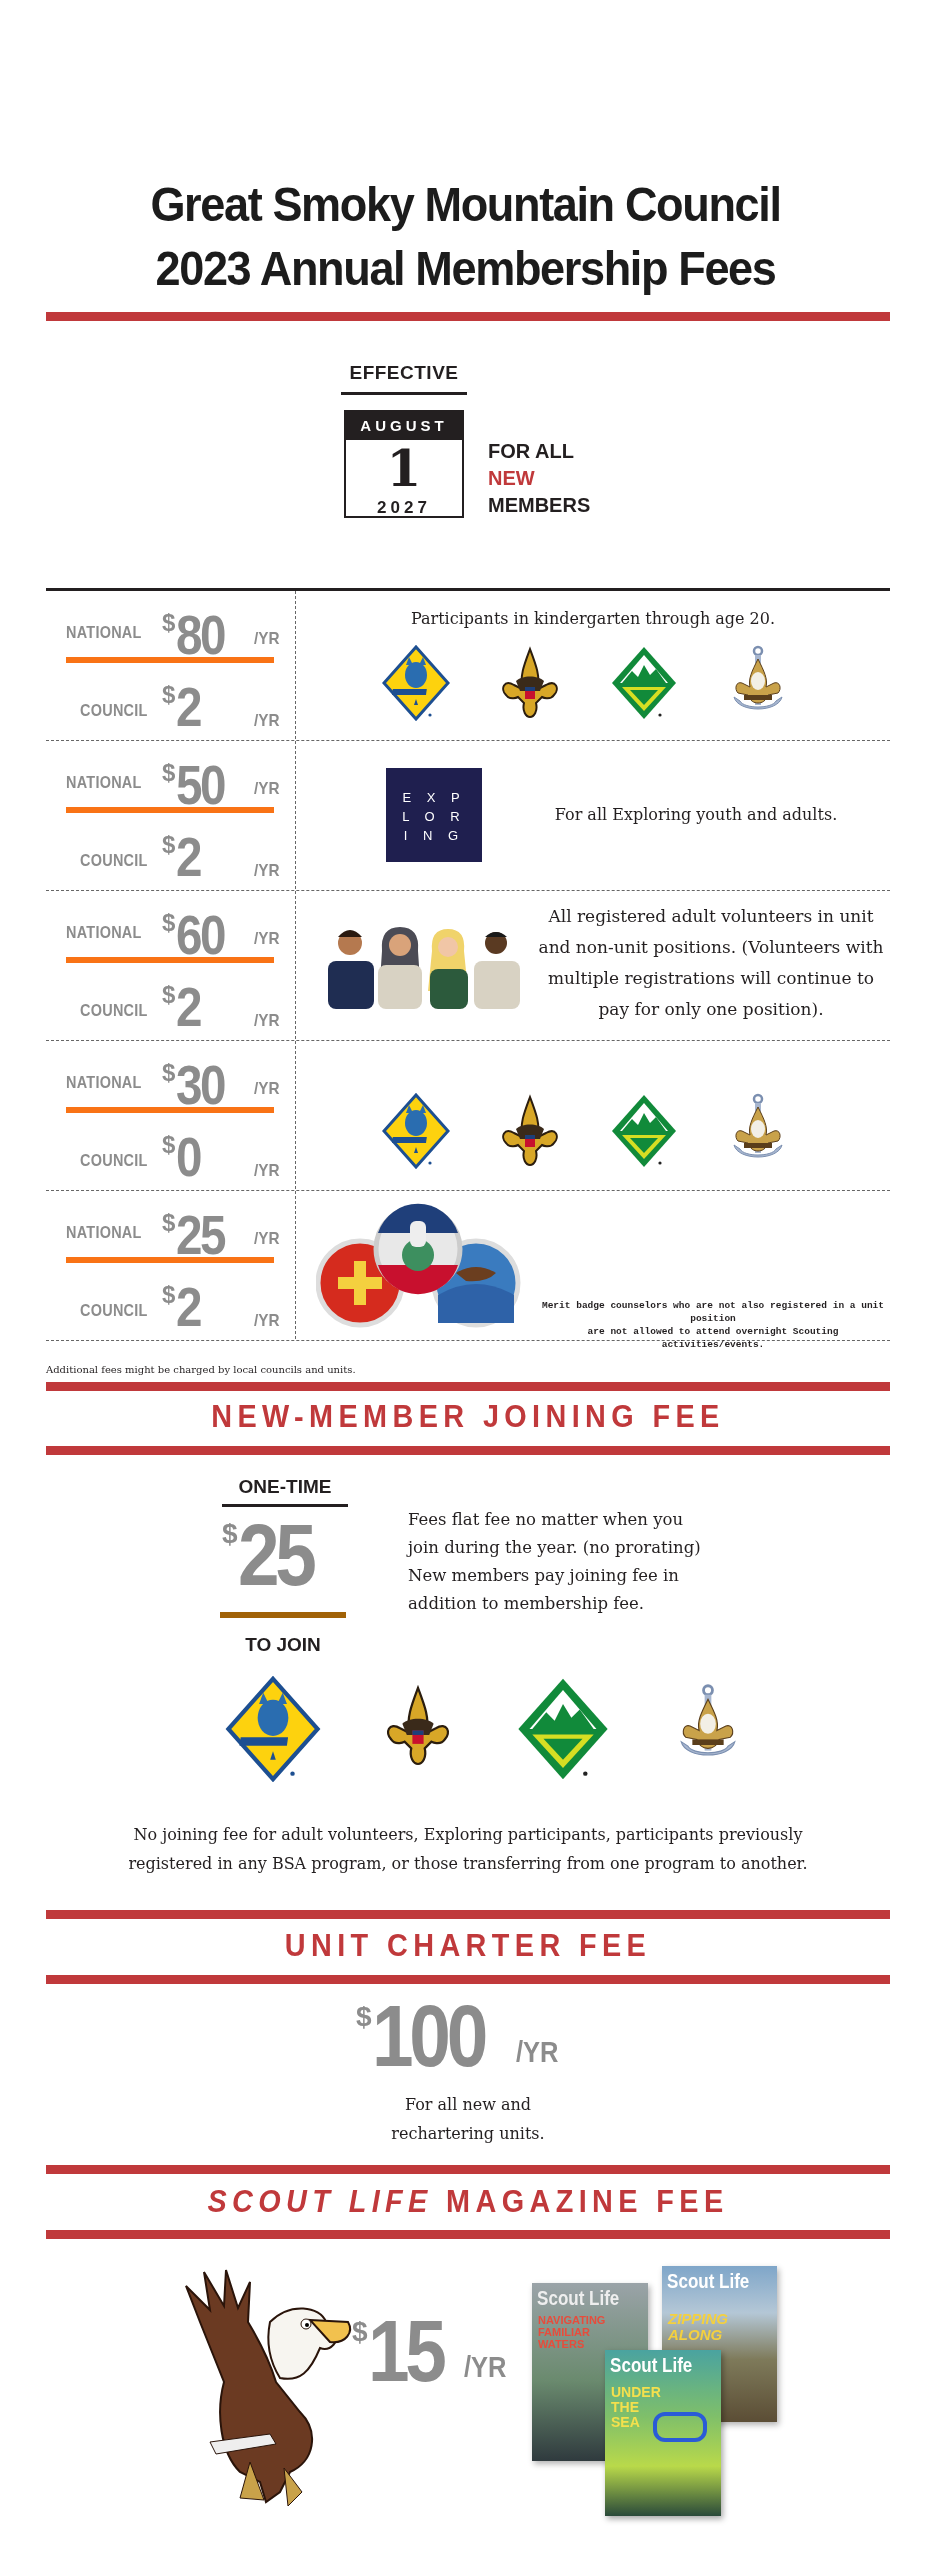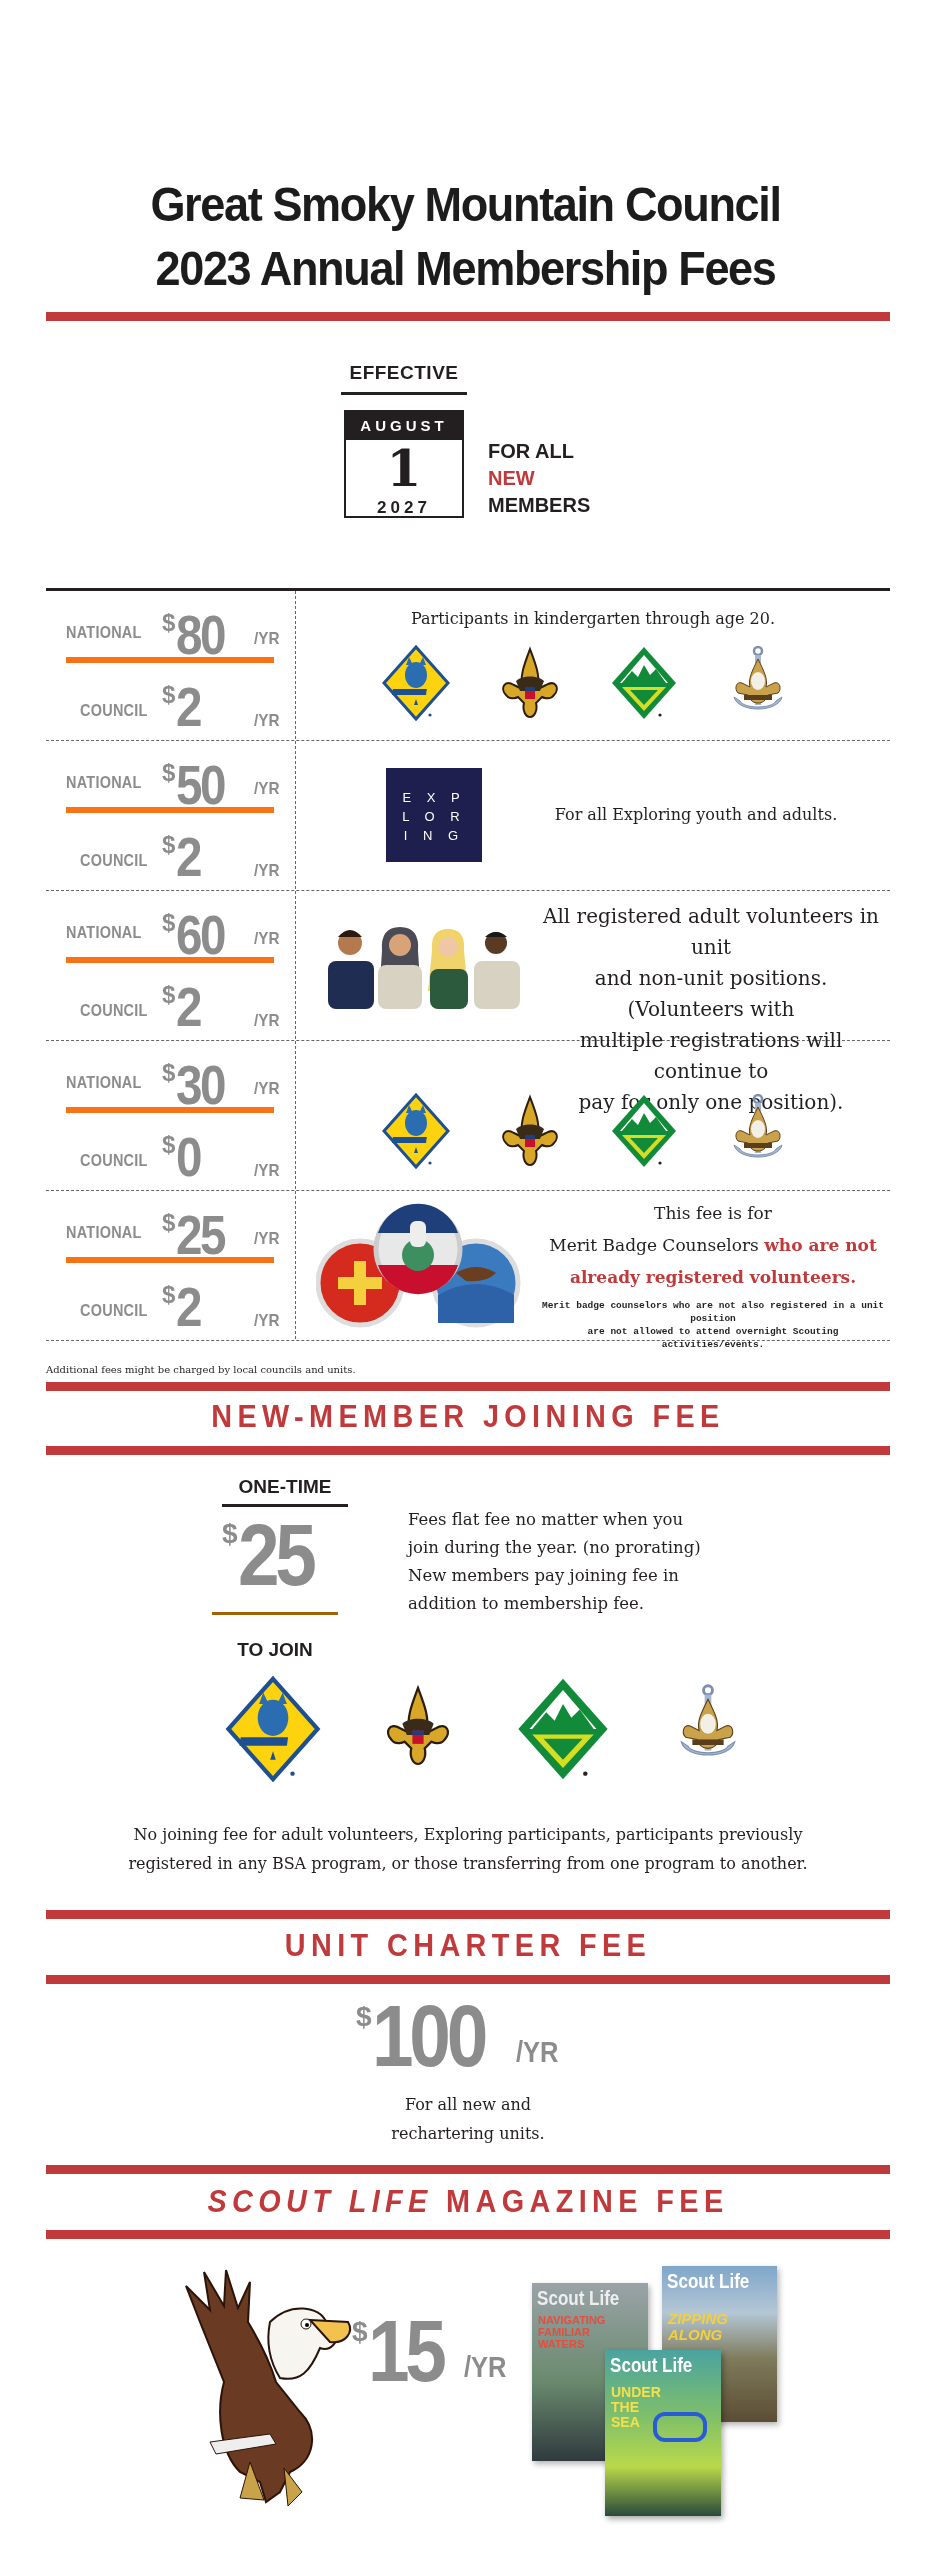--- a/index.html
+++ b/index.html
@@ -192,21 +192,21 @@
         <path d="M116 30 Q114 8 132 8 Q150 8 148 30 L152 70 H112 Z" fill="#f0d36a"></path>
         <circle cx="132" cy="26" r="10" fill="#f1c6a6"></circle>
         <rect x="114" y="48" width="38" height="40" rx="8" fill="#2c5a3c"></rect>
       </g>
     <g>
         <circle cx="180" cy="22" r="11" fill="#5a3a22"></circle>
         <path d="M169 16 Q180 6 191 16 Z" fill="#1a1a1a"></path>
         <rect x="158" y="40" width="46" height="48" rx="8" fill="#d8d2c3"></rect>
       </g>
   </svg>
-  <div class="desc" style="left:490px; top:10px; width:350px; font-size:20px; line-height:31px;">
+  <div class="desc" style="left:490px; top:10px; width:350px; font-size:17px; line-height:31px;">
     <div>All registered adult volunteers in unit</div>
     <div>and non-unit positions. (Volunteers with</div>
     <div>multiple registrations will continue to</div>
     <div>pay for only one position).</div>
   </div>
 </div>
 
 <div class="row" style="top:1041px">
   <div class="fee-left">
     <div class="fee-line fee-nat">
@@ -259,43 +259,38 @@
       <rect x="22" y="74" width="44" height="12" fill="#f4d03f"></rect>
     <circle cx="160" cy="80" r="42" fill="#3a7bbf" stroke="#ddd" stroke-width="5"></circle>
     <path d="M122 92 Q160 70 198 92 V120 H122 Z" fill="#2e62a8"></path>
       <path d="M140 70 Q160 58 180 70 Q170 80 150 78 Z" fill="#6b3e1f"></path>
     <circle cx="102" cy="46" r="42" fill="#e8e8e8" stroke="#ccc" stroke-width="5"></circle>
     <path d="M62 30 A42 42 0 0 1 142 30 Z" fill="#1f3f7a"></path>
       <path d="M62 62 A42 42 0 0 0 142 62 Z" fill="#c8102e"></path>
     <circle cx="102" cy="52" r="16" fill="#3d8f5f"></circle>
       <rect x="94" y="18" width="16" height="26" rx="6" fill="#eee"></rect>
   </svg>
-  <div class="desc" style="left:490px; top:6px; width:354px; font-size:17px; line-height:32px;">
-    <div>This fee is for</div>
-    <div><span>Merit Badge Counselors </span><span style="color:#c0393b; font-weight:bold;">who are not</span></div>
-    <div style="color:#c0393b; font-weight:bold;">already registered volunteers.</div>
-  </div>
   <div class="desc" style="left:490px; top:108px; width:354px; font-size:9.5px; line-height:13px; font-weight:bold;font-family:Liberation Mono, monospace;">
     <div>Merit badge counselors who are not also registered in a unit position</div>
     <div>are not allowed to attend overnight Scouting activities/events.</div>
   </div>
 </div>
 
 <div class="footnote">Additional fees might be charged by local councils and units.</div>
 
 <div class="redbar" style="top:1382px"></div>
 <div class="sec-title" style="top:1398px">NEW-MEMBER JOINING FEE</div>
 <div class="redbar" style="top:1446px"></div>
 
 <div style="position:absolute; left:222px; top:1476px; width:126px; text-align:center; font-family:'Liberation Sans',sans-serif; font-weight:bold; font-size:19px; padding-bottom:6px; border-bottom:3px solid #231f20;">ONE-TIME</div>
 <div class="big-gray" style="position:absolute; left:220px; top:1508px; width:130px; height:92px;">
   <span style="position:absolute; left:2px; top:10px; font-size:28px;">$</span>
   <span style="position:absolute; left:18px; top:-4px; font-size:88px; letter-spacing:-5px; transform:scaleX(0.85); transform-origin:left;">25</span>
 </div>
-<div style="position:absolute; left:212px; top:1612px; width:126px; text-align:center; font-family:'Liberation Sans',sans-serif; font-weight:bold; font-size:19px; padding-top:24px; border-top:3px solid #a16207;">TO JOIN</div>
+<div style="position:absolute; left:220px; top:1612px; width:126px; text-align:center; font-family:'Liberation Sans',sans-serif; font-weight:bold; font-size:19px; padding-top:16px; border-top:6px solid #a16207;">TO JOIN</div>
 <div class="serif-text" style="position:absolute; left:408px; top:1506px; width:320px;">
   <div>Fees flat fee no matter when you</div>
   <div>join during the year. (no prorating)</div>
   <div>New members pay joining fee in</div>
   <div>addition to membership fee.</div>
 </div>
 
 <div class="emblems" style="left:222px; top:1676px; gap:56px;">
   <div class="emb" style="width:102px;height:106px;"><svg>
         <use href="#cub"></use>

